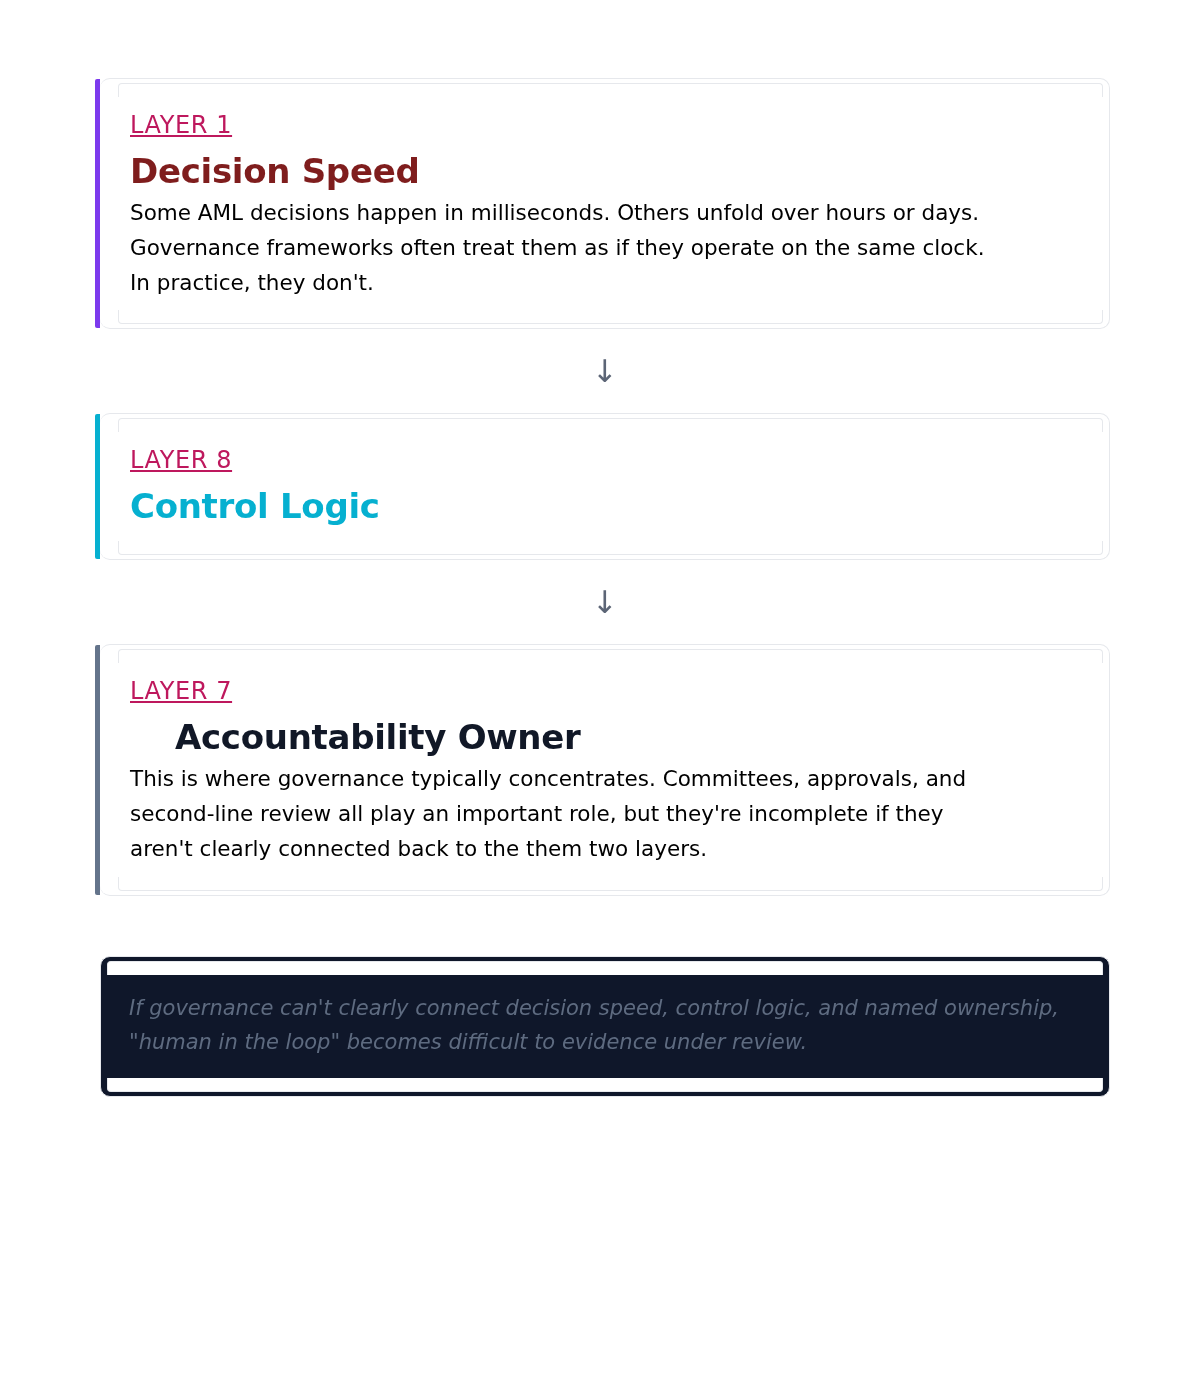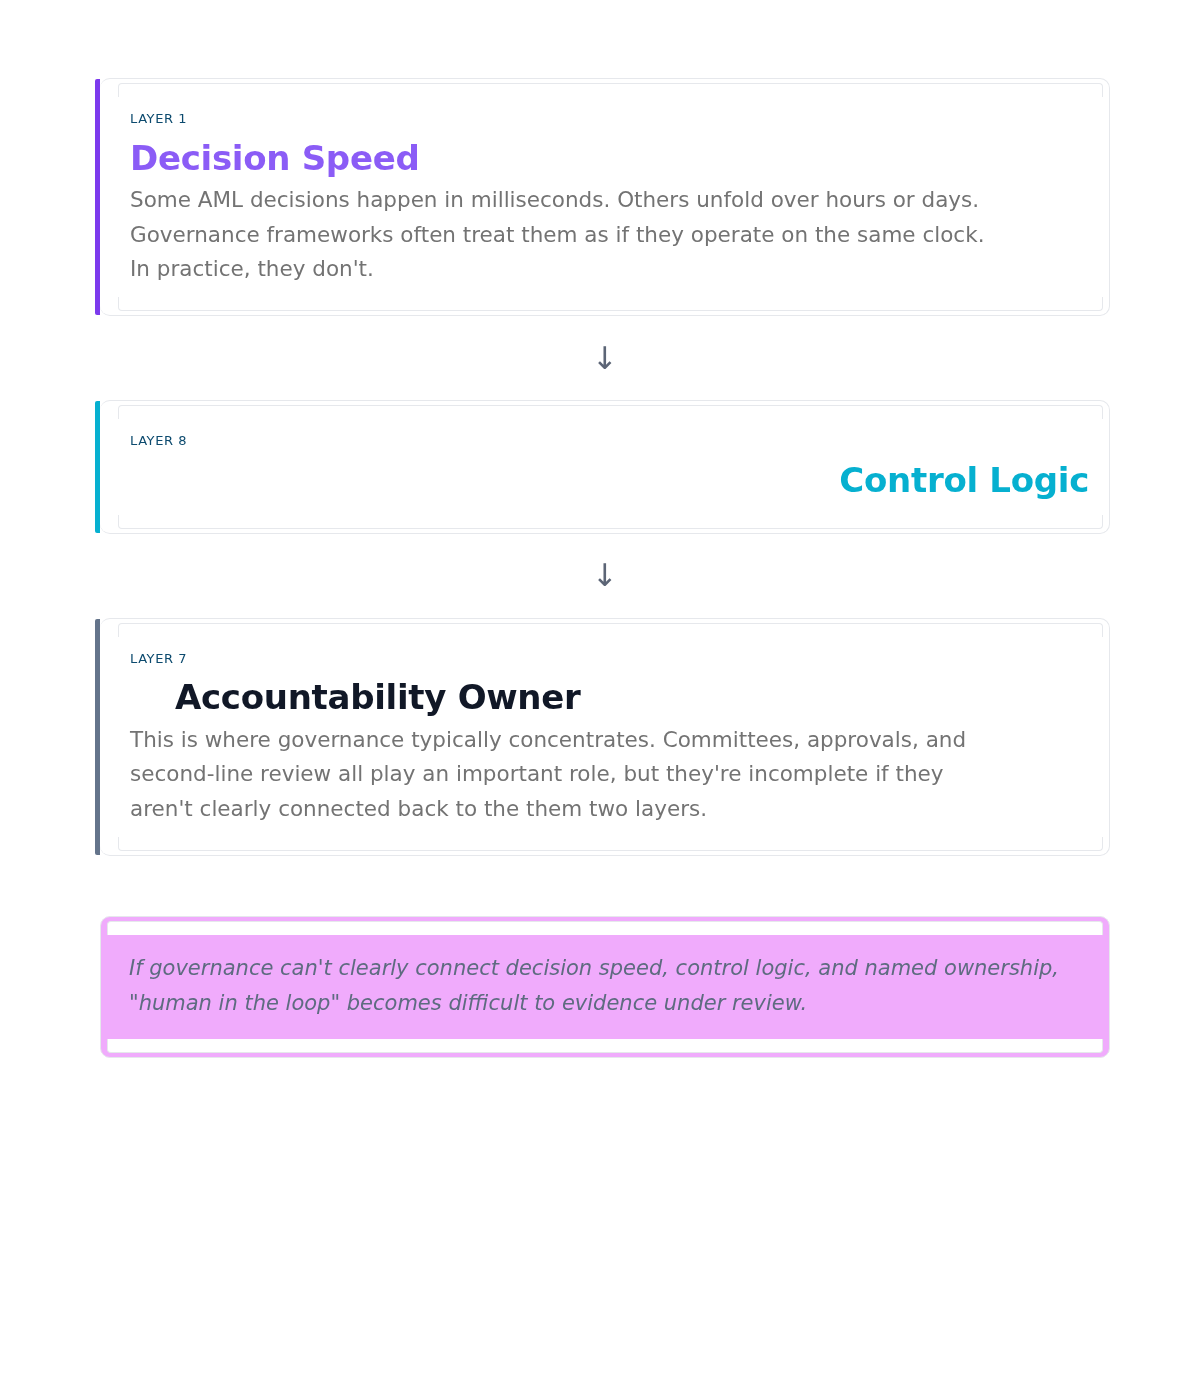--- a/index.html
+++ b/index.html
@@ -61,41 +61,42 @@
     border: 1px solid #e6e8ec;
     border-top: none;
     border-radius: 0 0 4px 4px;
   }
 
   .card-body {
     padding: 14px 20px 10px 30px;
   }
 
   .layer-kicker {
-    font-size: 13px;
+    font-size: 24px;
     line-height: 1.2;
-    color: #0c4a6e;
+    color: #be185d;
     letter-spacing: 0.6px;
     margin: 0 0 12px 0;
     white-space: nowrap;
+    text-decoration: underline;
   }
 
   .layer-title {
     font-size: 34px;
     font-weight: bold;
     line-height: 1.12;
     margin: 0 0 6px 0;
     letter-spacing: -0.3px;
     white-space: nowrap;
   }
 
   .layer-desc {
     font-size: 21.5px;
     line-height: 1.62;
-    color: #737373;
+    color: #000000;
     margin: 0;
     white-space: pre-wrap;
   }
 
   
   .connector {
     height: 84px;
     display: flex;
     align-items: center;
     justify-content: center;
@@ -108,21 +109,21 @@
   }
 
   
   .footnote-wrap {
     margin-top: 60px;
     width: 1010px;
   }
   .footnote {
     position: relative;
     box-sizing: border-box;
-    background: #f0abfc;
+    background: #0f172a;
     border: 1px solid #e6e8ec;
     border-radius: 10px;
   }
   .footnote .card-strip {
     margin: 4px 6px 0 6px;
     background: #ffffff;
   }
   .footnote .card-strip.bottom {
     margin: 0 6px 4px 6px;
     background: #ffffff;
@@ -143,38 +144,38 @@
 <body>
 
 <div class="page">
   <div class="stack">
 
     <div class="layer-card">
       <div class="accent-bar" style="background: rgb(124, 58, 237);"></div>
       <div class="card-strip"></div>
       <div class="card-body">
         <p class="layer-kicker">LAYER 1</p>
-        <h2 class="layer-title" style="color: #8b5cf6;">Decision Speed</h2>
+        <h2 class="layer-title" style="color: #7f1d1d;">Decision Speed</h2>
         <p class="layer-desc">Some AML decisions happen in milliseconds. Others unfold over hours or days.
 Governance frameworks often treat them as if they operate on the same clock.
 In practice, they don't.</p>
       </div>
       <div class="card-strip bottom"></div>
     </div>
 
     <div class="connector">
       <span class="connector-arrow">↓</span>
     </div>
 
     <div class="layer-card">
       <div class="accent-bar" style="background: rgb(6, 176, 208);"></div>
       <div class="card-strip"></div>
       <div class="card-body">
         <p class="layer-kicker">LAYER 8</p>
-        <h2 class="layer-title" style="color: rgb(6, 176, 208); text-align: right;">Control Logic</h2>
+        <h2 class="layer-title" style="color: rgb(6, 176, 208);">Control Logic</h2>
       </div>
       <div class="card-strip bottom"></div>
     </div>
 
     <div class="connector">
       <span class="connector-arrow">↓</span>
     </div>
 
     <div class="layer-card">
       <div class="accent-bar" style="background: rgb(100, 116, 139);"></div>

